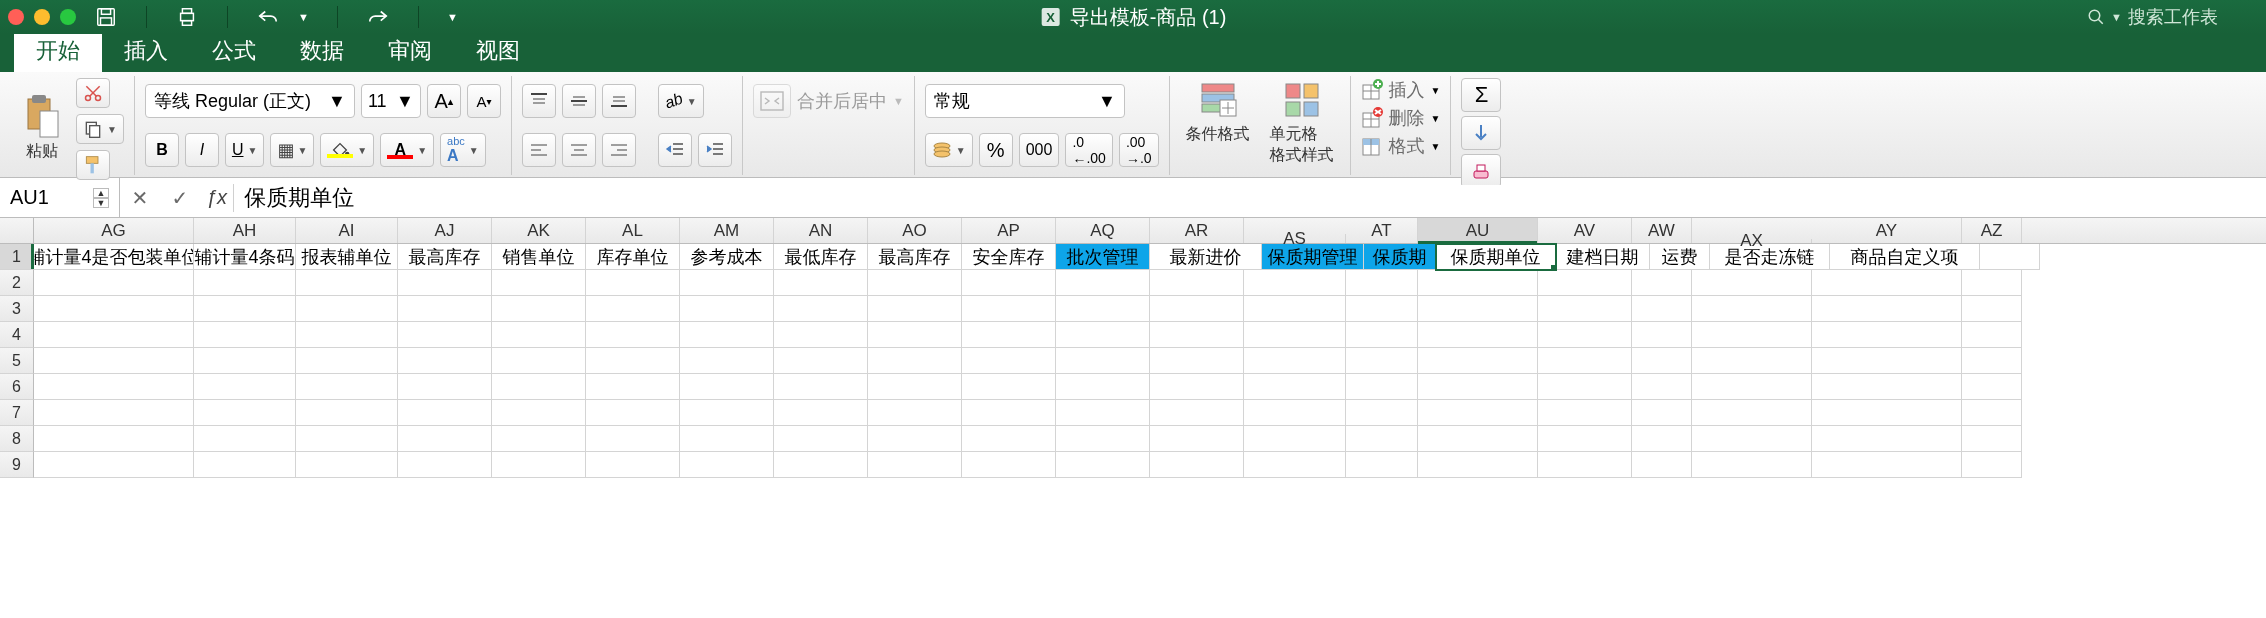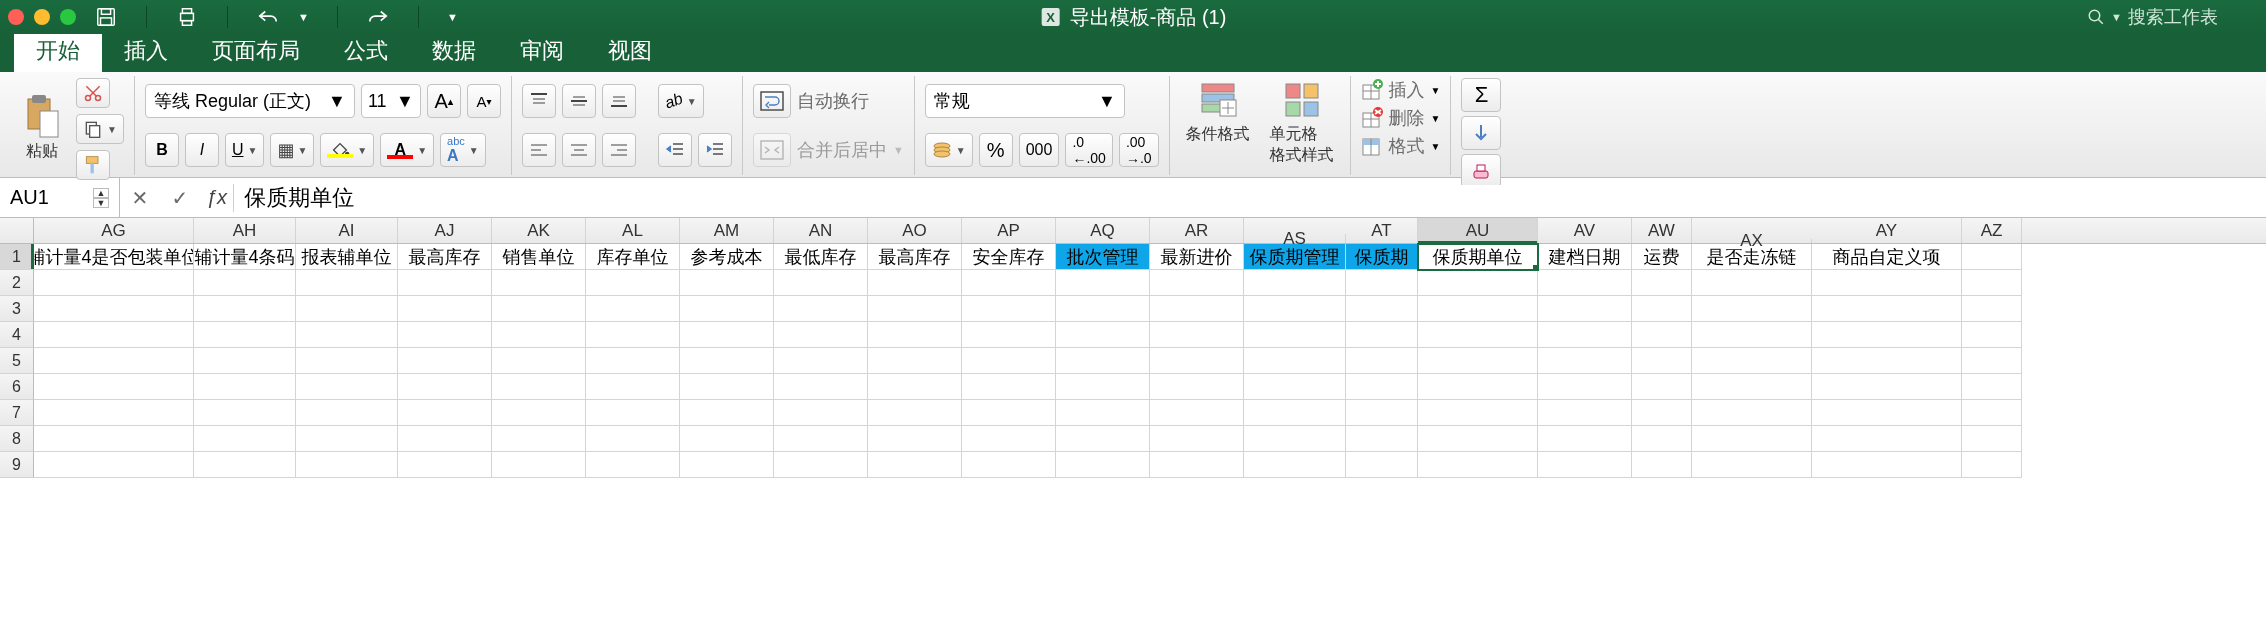--- a/index.html
+++ b/index.html
@@ -122,21 +122,20 @@
         <line x1="15" y1="15" x2="21" y2="21"></line>
       </svg>
     <span style="font-size:11px;">▼</span>
     <input placeholder="搜索工作表" style="">
   </div>
 </div>
 
 <div class="tabs">
   <div class="tab active">开始</div>
   <div class="tab">插入</div>
-  <div class="tab">页面布局</div>
   <div class="tab">公式</div>
   <div class="tab">数据</div>
   <div class="tab">审阅</div>
   <div class="tab">视图</div>
 </div>
 
 <div class="ribbon">
 
   <div class="group">
     <div class="grow">
@@ -299,30 +298,20 @@
             <line x1="8" y1="4" x2="18" y2="4"></line>
             <line x1="8" y1="9" x2="18" y2="9"></line>
             <line x1="8" y1="14" x2="18" y2="14"></line>
             <polyline points="2,6 6,9 2,12" fill="#4a80c4" stroke="#4a80c4"></polyline>
           </svg>
         </div>
     </div>
   </div>
 
   <div class="group">
-    <div class="grow2">
-      <div class="rbtn">
-          <svg width="24" height="20" fill="none" stroke="#444" stroke-width="1.4">
-            <rect x="1" y="1" width="22" height="18"></rect>
-            <path d="M5 6 h10 a4 4 0 0 1 0 8 h-6" stroke="#4a80c4"></path>
-            <polyline points="9,11 6,14 9,17" stroke="#4a80c4"></polyline>
-          </svg>
-        </div>
-      <span class="lbl">自动换行</span>
-    </div>
     <div class="grow2">
       <div class="rbtn" style="opacity:.55;">
           <svg width="24" height="20" fill="none" stroke="#888" stroke-width="1.4">
             <rect x="1" y="1" width="22" height="18"></rect>
             <polyline points="5,7 9,10 5,13"></polyline>
             <polyline points="19,7 15,10 19,13"></polyline>
           </svg>
         </div>
       <span class="lbl dis">合并后居中</span>
       <span class="caret" style="color:#bbb;font-size:11px;">▼</span>
@@ -495,21 +484,21 @@
         <div class="cell" style="width: 102px;">辅计量4条码</div>
         <div class="cell" style="width: 102px;">报表辅单位</div>
         <div class="cell" style="width: 94px;">最高库存</div>
         <div class="cell" style="width: 94px;">销售单位</div>
         <div class="cell" style="width: 94px;">库存单位</div>
         <div class="cell" style="width: 94px;">参考成本</div>
         <div class="cell" style="width: 94px;">最低库存</div>
         <div class="cell" style="width: 94px;">最高库存</div>
         <div class="cell" style="width: 94px;">安全库存</div>
         <div class="cell hl" style="width: 94px;">批次管理</div>
-        <div class="cell" style="width: 94px;">最新进价</div>
+        <div class="cell" style="width: 112px;">最新进价</div>
         <div class="cell hl" style="width: 102px;">保质期管理</div>
         <div class="cell hl" style="width: 72px;">保质期</div>
         <div class="cell active" style="width: 120px;">保质期单位</div>
         <div class="cell" style="width: 94px;">建档日期</div>
         <div class="cell" style="width: 60px;">运费</div>
         <div class="cell" style="width: 120px;">是否走冻链</div>
         <div class="cell" style="width: 150px;">商品自定义项</div>
         <div class="cell" style="width: 60px;"></div>
       </div>
       <div class="row">

